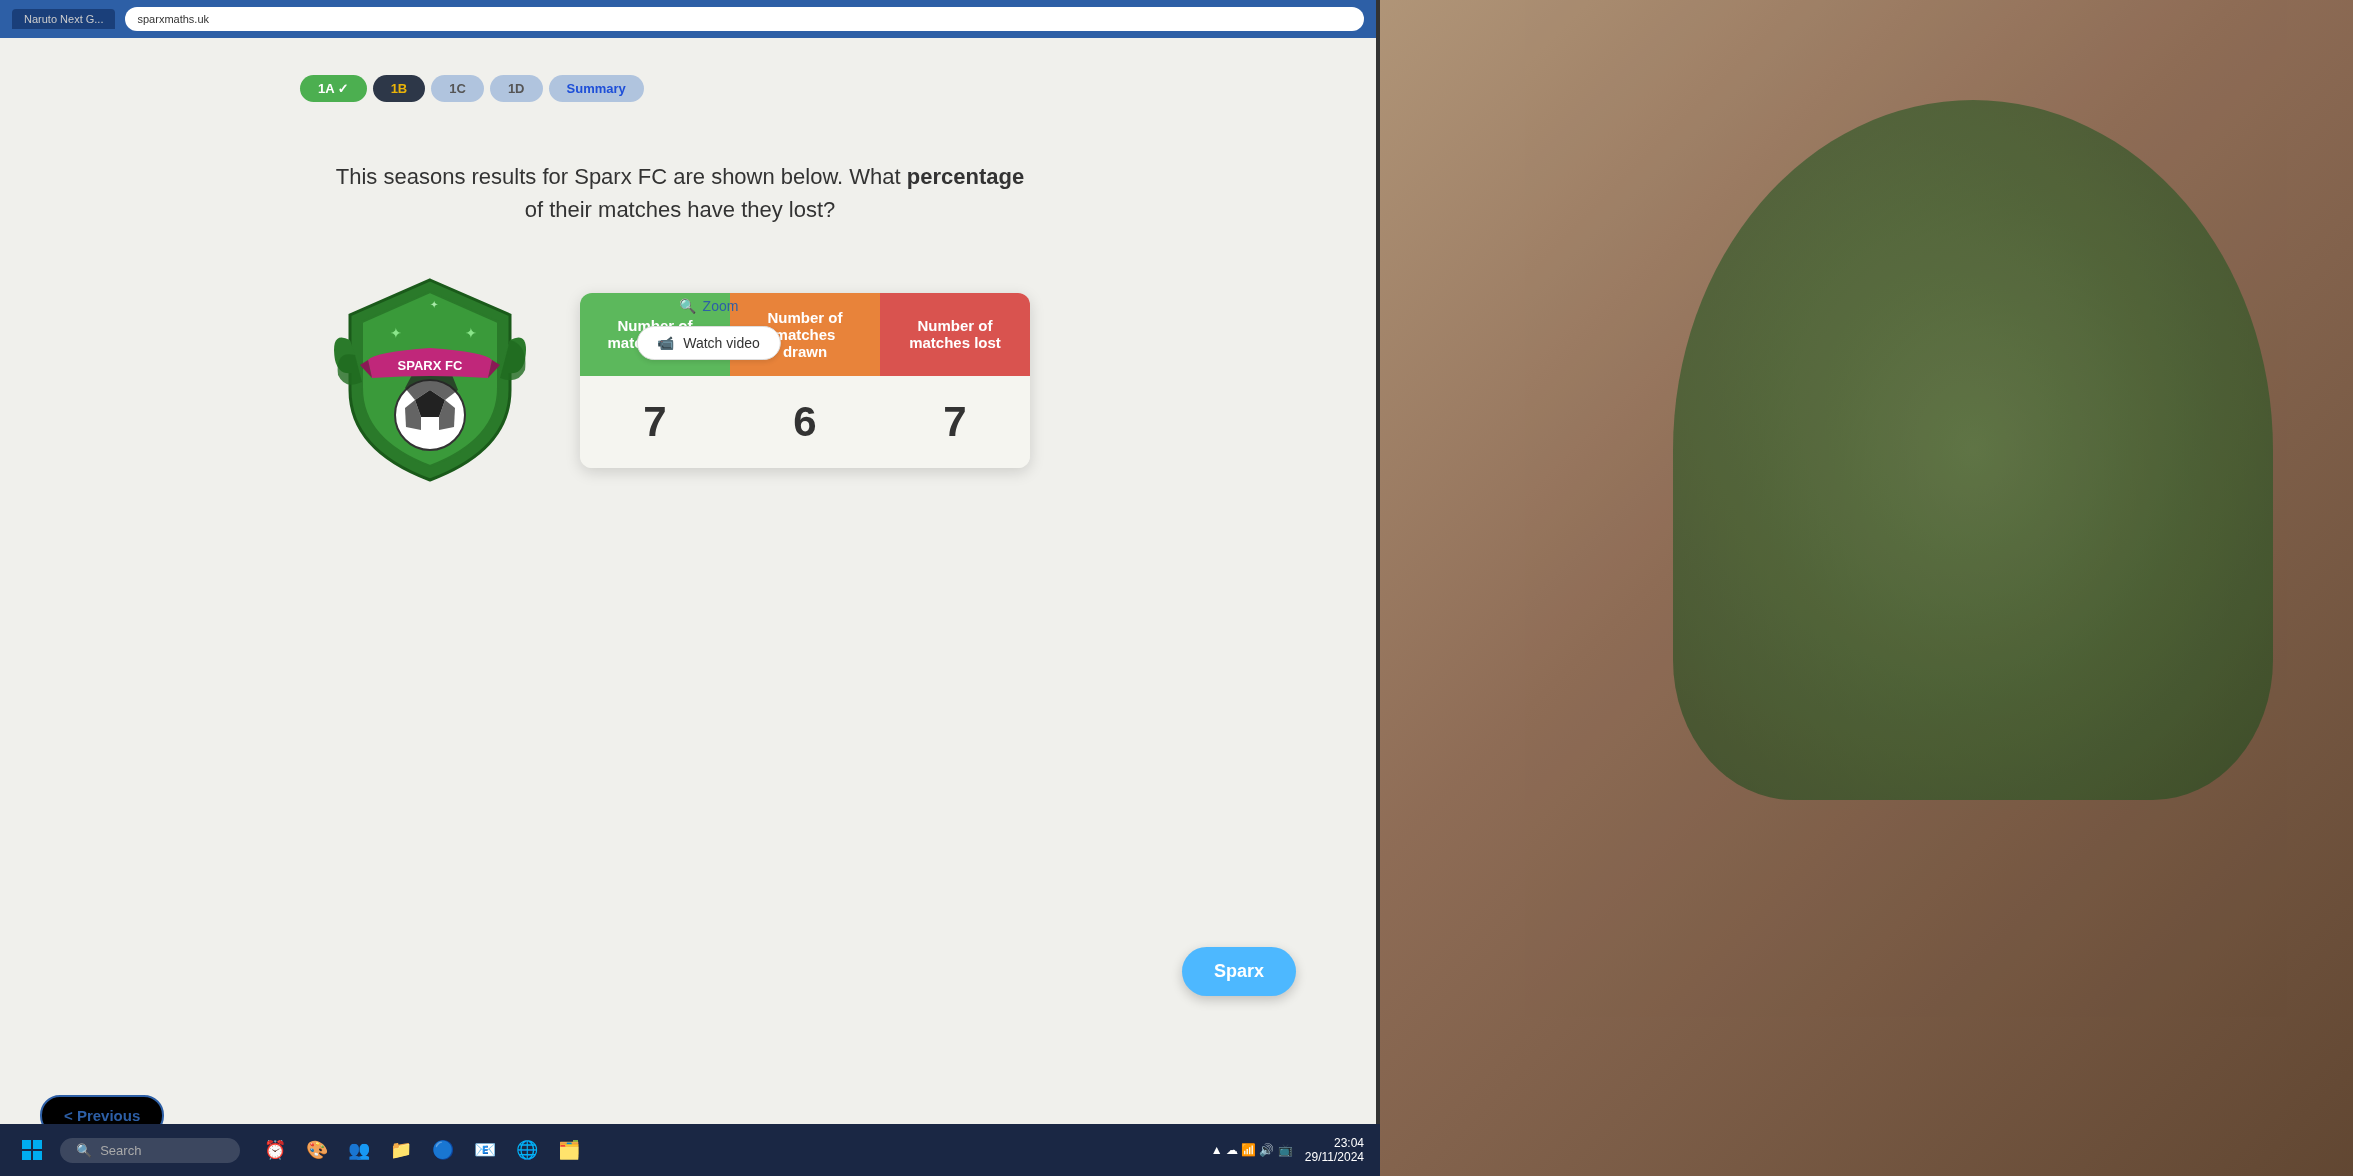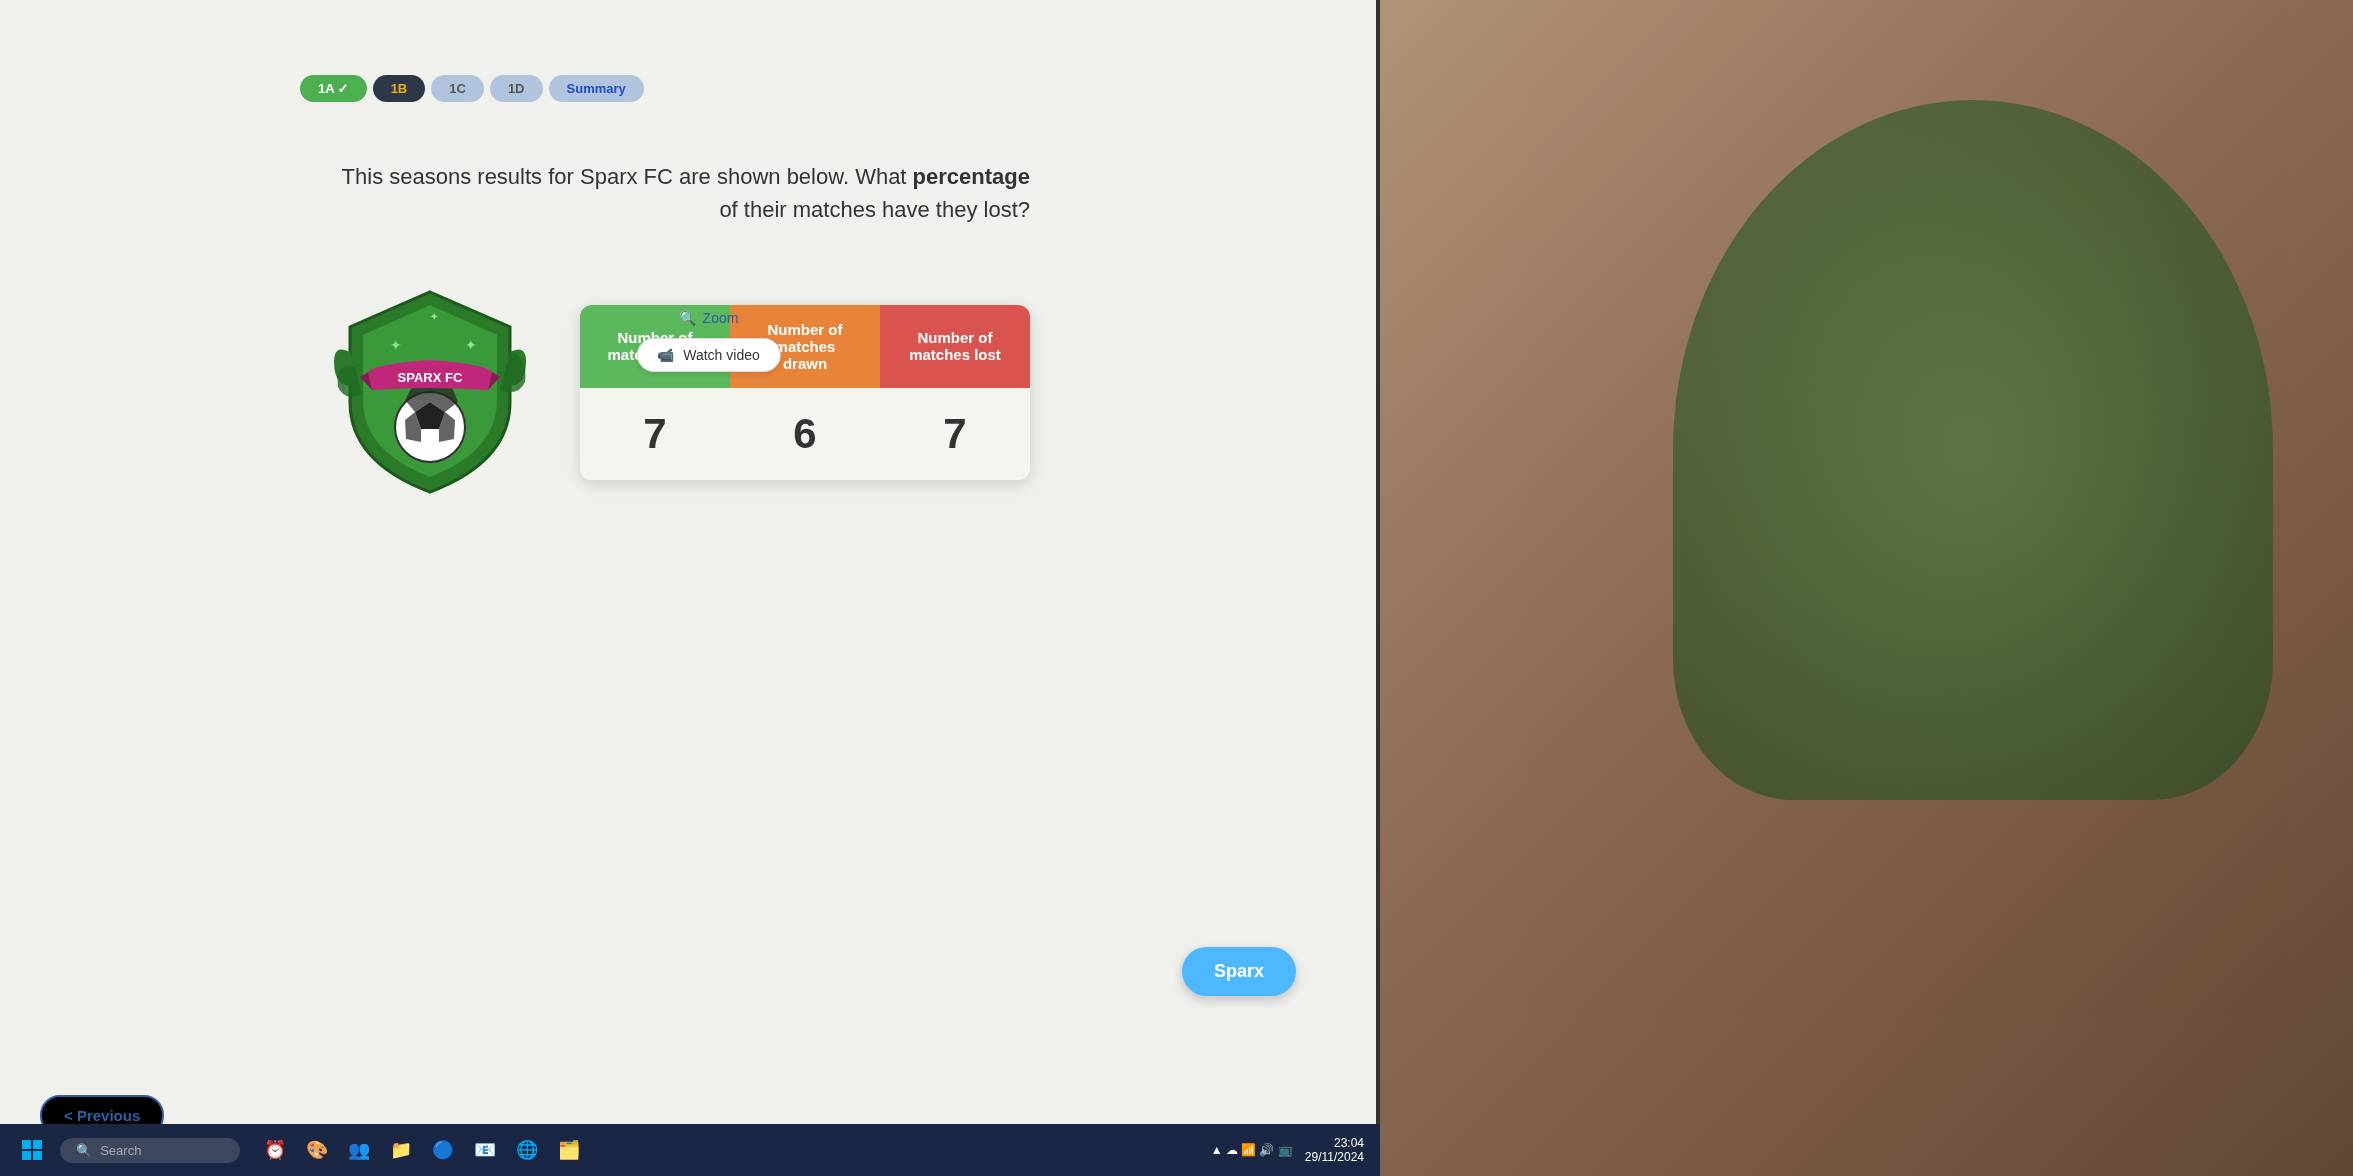--- a/index.html
+++ b/index.html
@@ -116,23 +116,23 @@
       position: absolute;
       top: 130px;
       left: 0;
       width: 1360px;
       padding: 30px 60px;
     }
 
     .question-text {
       font-size: 22px;
       color: #333;
-      text-align: right;
+      text-align: center;
       line-height: 1.5;
-      margin-bottom: 56px;
+      margin-bottom: 44px;
       max-width: 700px;
       margin-left: auto;
       margin-right: auto;
     }
 
     .question-text strong {
       font-weight: 900;
     }
 
     
@@ -365,20 +365,24 @@
   </style>
 </head>
 <body>
 
 <div class="right-decoration">
   <div class="plant-decoration"></div>
 </div>
 
 <div class="screen">
 
+  <div class="browser-chrome">
+    <div class="browser-tab">Naruto Next G...</div>
+    <div class="address-bar">sparxmaths.uk</div>
+  </div>
 
 
   <div class="nav-tabs">
     <div class="nav-tab done">1A ✓</div>
     <div class="nav-tab active">1B</div>
     <div class="nav-tab inactive">1C</div>
     <div class="nav-tab inactive">1D</div>
     <div class="nav-tab summary">Summary</div>
   </div>
 

